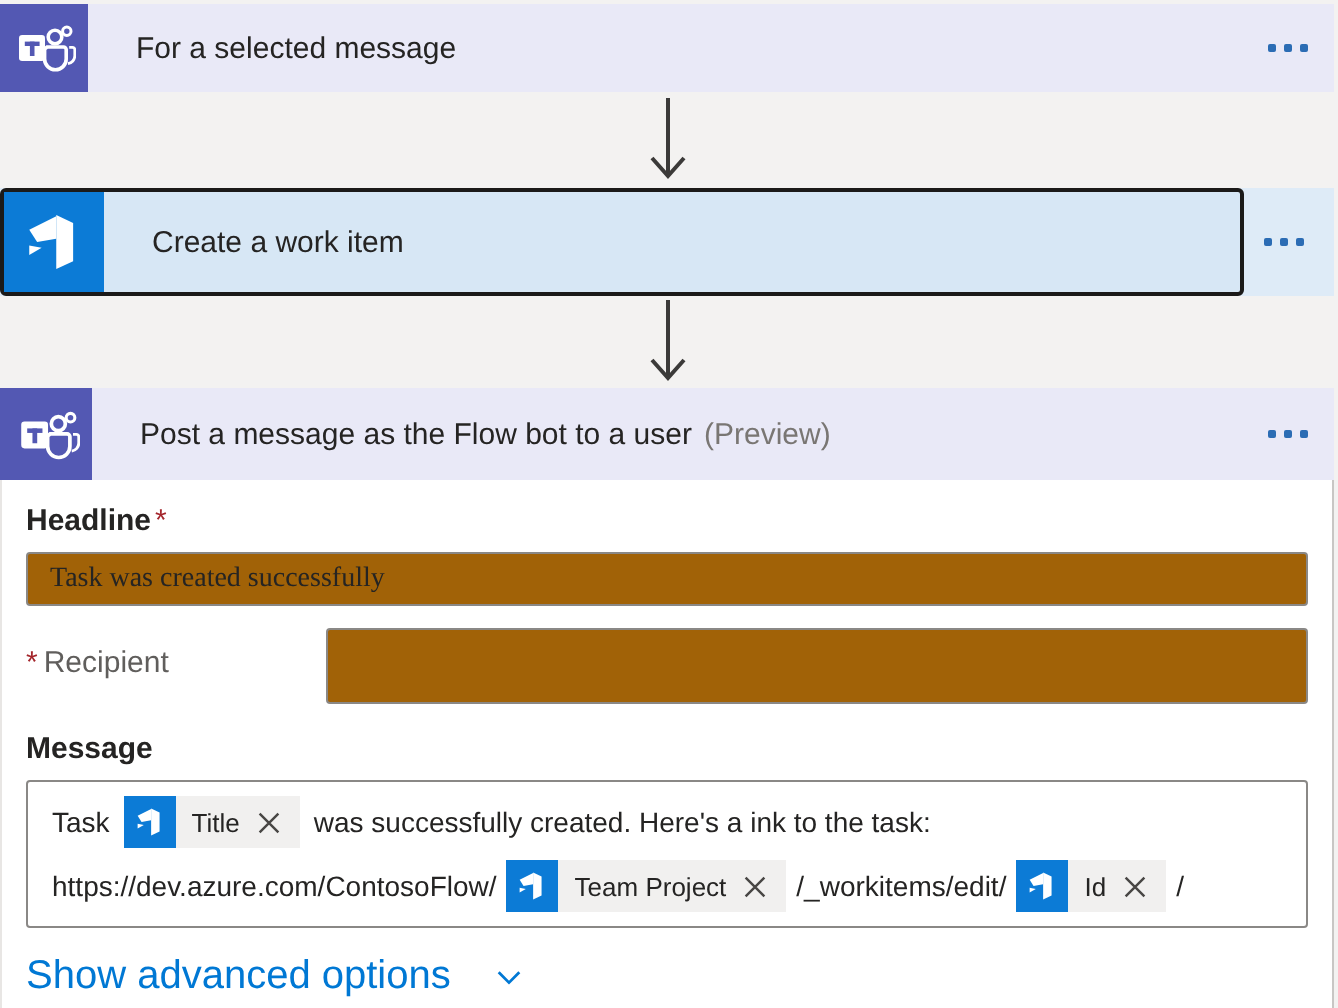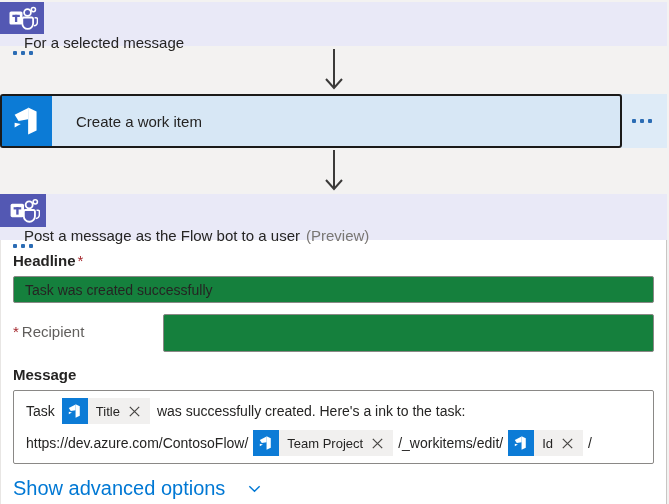--- a/index.html
+++ b/index.html
@@ -7,21 +7,21 @@
     --header_lavender:#E9E9F7; --selected_band:#DEEBF7; --selected_fill:#D7E7F5;
     --selection_border:#1B1A19; --accent_blue:#0078D4; --required_red:#A4262C;
     --text_dark:#252423; --text_gray:#605E5C; --preview_gray:#797673;
     --input_border:#8A8886; --token_bg:#F1F0EF; --ellipsis_blue:#2B6CB4; --arrow_gray:#3B3A39;
   }
   *{box-sizing:border-box;}
   html,body{margin:0;padding:0;}
   body{width:669px;height:504px;background:var(--page_bg);overflow:hidden;
        font-family:"Liberation Sans",sans-serif;color:var(--text_dark);}
   .canvas{width:667px;}
-  .card-header{display:flex;align-items:stretch;flex-direction:column;}
+  .card-header{display:flex;align-items:stretch;}
   .icon-box{display:flex;align-items:center;justify-content:center;flex:0 0 auto;}
   .card-title{flex:1;display:flex;align-items:center;padding-left:24px;font-size:15px;color:var(--text_dark);}
   .preview-tag{color:var(--preview_gray);margin-left:6px;}
   .menu-btn{width:46px;display:flex;align-items:center;justify-content:center;gap:4px;cursor:pointer;}
   .dot{width:4px;height:4px;border-radius:1px;background:var(--ellipsis_blue);}
   
   .card1{margin-top:2px;height:44px;background:var(--header_lavender);}
   .card1 .icon-box{width:44px;background:var(--teams_purple);}
   
   .connector{height:48px;display:flex;align-items:center;justify-content:center;}
@@ -32,22 +32,22 @@
   .card2-box .icon-box{width:50px;background:var(--devops_blue);}
   .card2-menu{position:absolute;right:2px;top:0;bottom:0;}
   
   .card3-header{height:46px;background:var(--header_lavender);}
   .card3-header .icon-box{width:46px;background:var(--teams_purple);}
   .card3-body{background:#fff;height:332px;padding:2px 12px 0 12px;
               border-left:1px solid #E8E6E4;border-right:1px solid #C8C6C4;}
   .field-label{margin-top:10px;font-size:15px;font-weight:700;color:var(--text_dark);}
   .req{color:var(--required_red);font-weight:400;margin-left:2px;}
   .text-input{display:block;width:100%;height:27px;margin-top:7px;border:1px solid var(--input_border);
-              border-radius:2px;padding:0 8px 0 11px;font-family:Liberation Sans, sans-serif;
-              font-size:14px;color:var(--text_dark);background:#15803d;outline:none;}
+              border-radius:2px;padding:0 8px 0 11px;font-family:Liberation Serif, serif;
+              font-size:14px;color:var(--text_dark);background:#a16207;outline:none;}
   .recipient-row{margin-top:11px;display:flex;}
   .recipient-label{width:150px;padding-top:9px;font-size:15px;color:var(--text_gray);}
   .recipient-label .req{margin:0 3px 0 0;}
   .recipient-input{flex:1;height:38px;margin-top:0;}
   .msg-label{margin-top:14px;}
   .message-box{margin-top:7px;border:1px solid var(--input_border);border-radius:2px;
                padding:4px 12px;min-height:64px;cursor:text;}
   .msg-line{display:flex;align-items:center;height:32px;font-size:14px;white-space:pre;}
   .token{display:inline-flex;align-items:stretch;height:26px;margin:0 7px;cursor:pointer;text-align:right;}
   .token-icon{width:26px;background:var(--devops_blue);display:flex;align-items:center;justify-content:center;}

